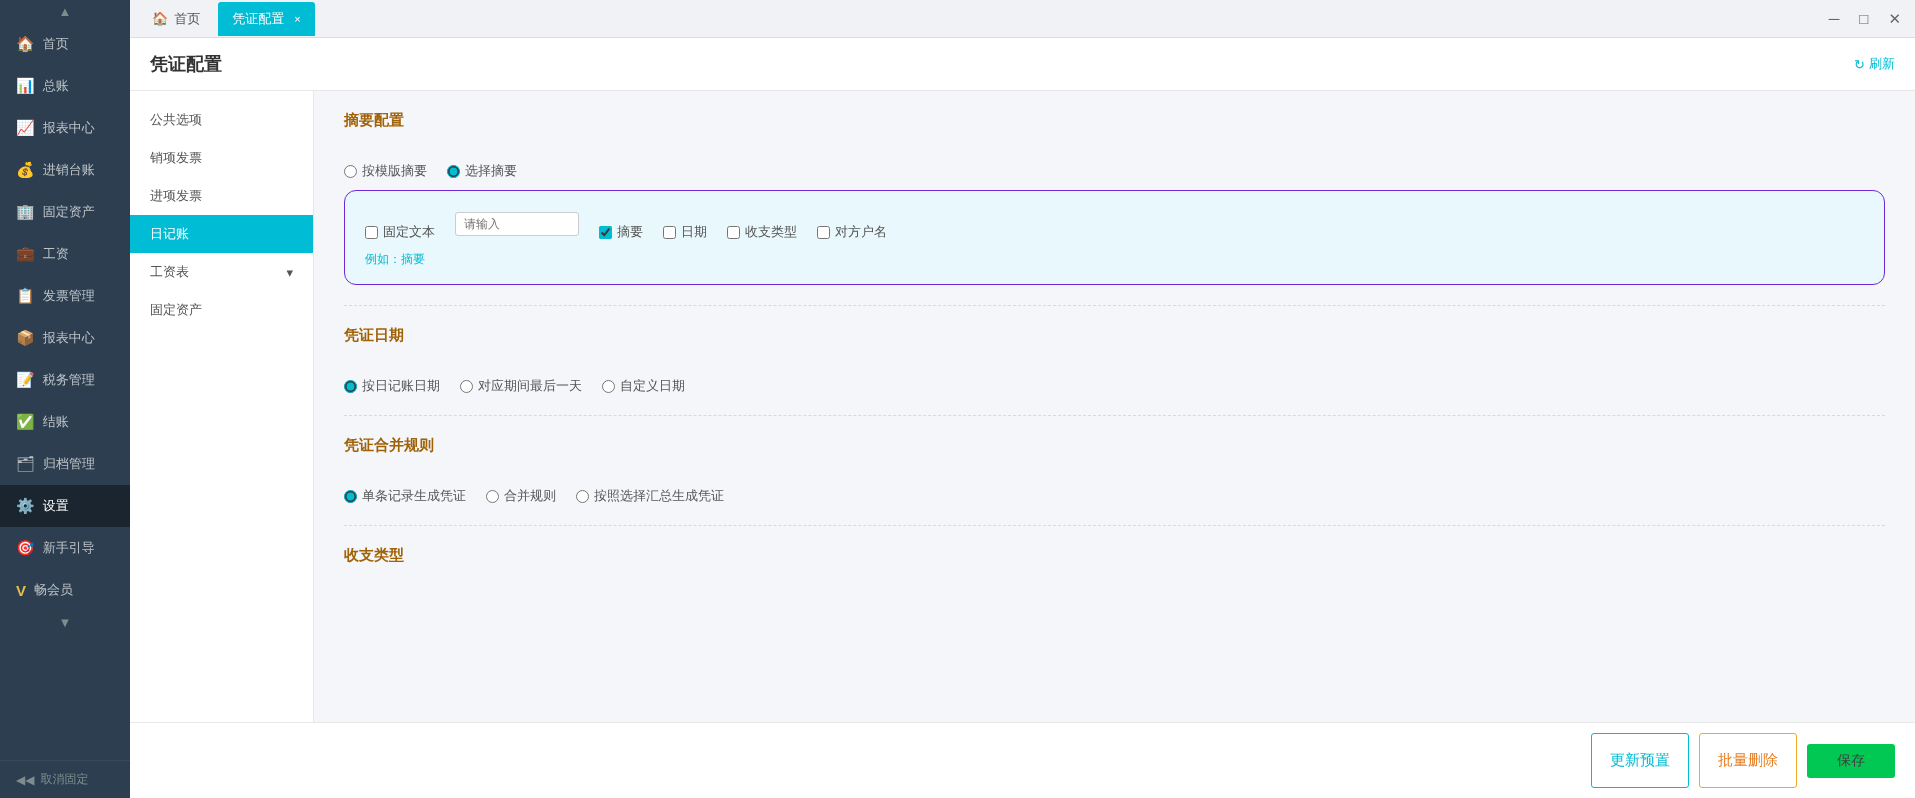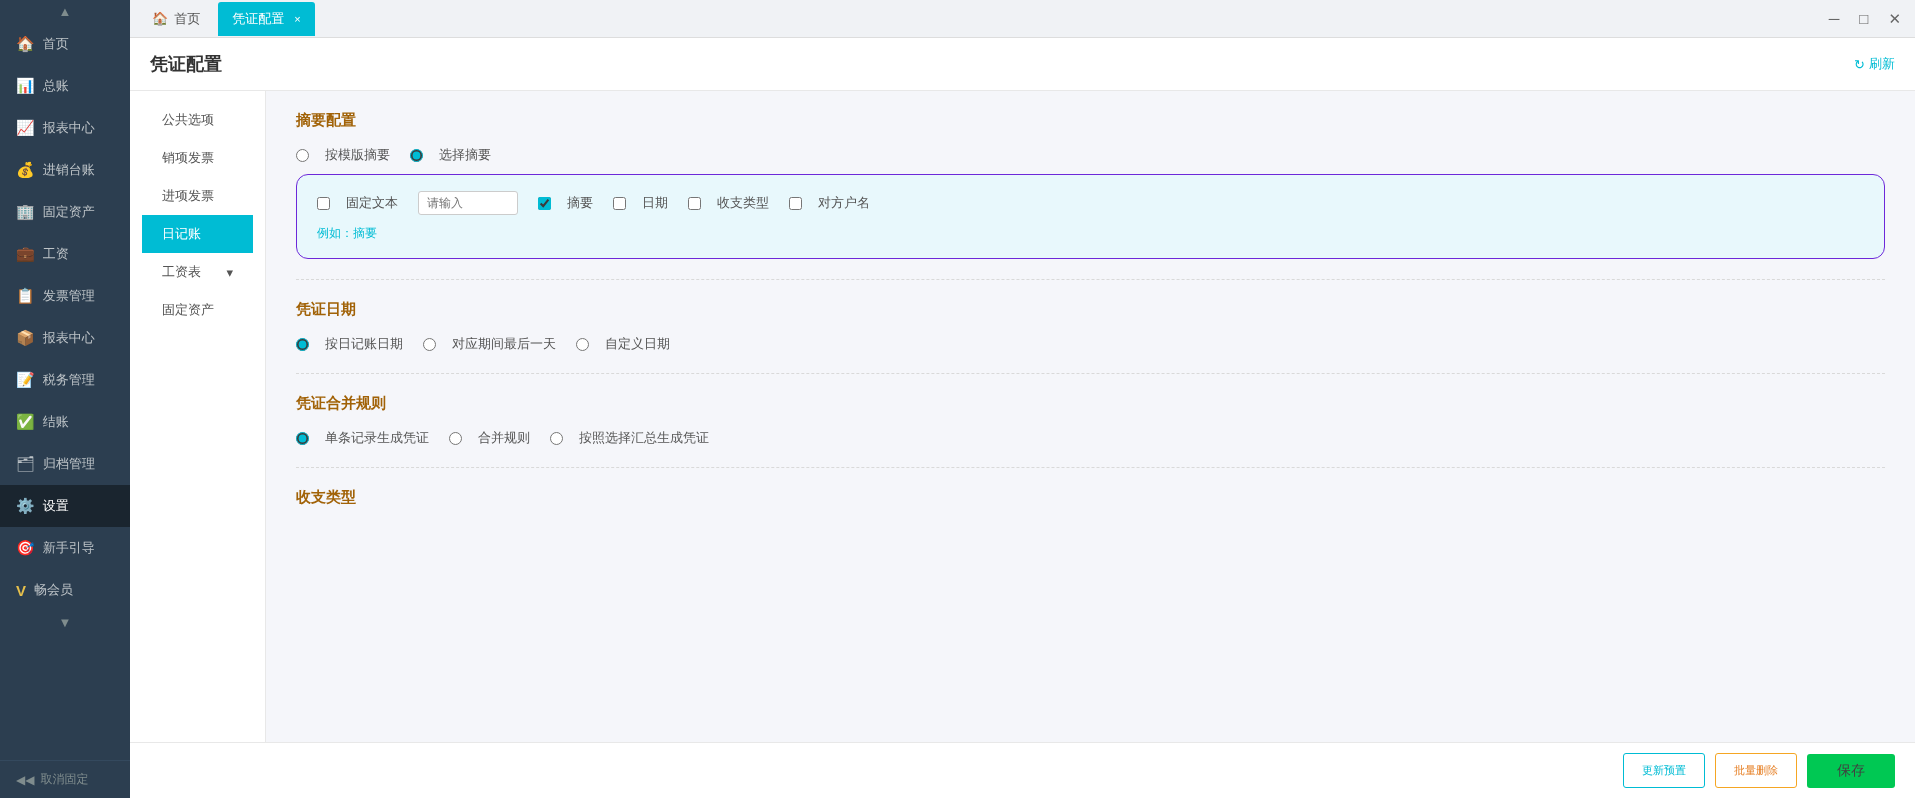--- a/index.html
+++ b/index.html
@@ -127,24 +127,24 @@
 
     
     .content-wrapper {
       display: flex;
       flex: 1;
       overflow: hidden;
     }
 
     
     .left-nav {
-      width: 136px;
+      width: 184px;
       background: #fff;
       border-right: 1px solid #e8e8e8;
-      padding: 10px 12px;
+      padding: 10px 0;
       flex-shrink: 0;
     }
     .left-nav-item {
       padding: 10px 20px;
       cursor: pointer;
       color: #555;
       font-size: 13px;
       display: flex;
       align-items: center;
       justify-content: space-between;
@@ -181,24 +181,25 @@
     
     .radio-group, .checkbox-group {
       display: flex;
       align-items: center;
       gap: 20px;
       flex-wrap: wrap;
     }
     .radio-item, .checkbox-item {
       display: flex;
       align-items: center;
-      gap: 16px;
+      gap: 5px;
       cursor: pointer;
       font-size: 13px;
       color: #555;
+      margin-top: 16px;
     }
     .radio-item input[type="radio"],
     .checkbox-item input[type="checkbox"] {
       accent-color: #00bcd4;
       cursor: pointer;
     }
 
     
     .abstract-config-box {
       background: #e8f8fc;
@@ -213,45 +214,45 @@
       align-items: center;
       gap: 20px;
       flex-wrap: wrap;
     }
     .abstract-input {
       border: 1px solid #ccc;
       border-radius: 3px;
       padding: 4px 8px;
       font-size: 12px;
       color: #15803d;
-      width: 100px;
+      width: 124px;
       outline: none;
     }
     .abstract-example {
       color: #00bcd4;
       font-size: 12px;
       margin-top: 10px;
     }
 
     
     .bottom-bar {
       background: #fff;
       border-top: 1px solid #e8e8e8;
       padding: 10px 20px;
       display: flex;
       justify-content: flex-end;
       align-items: center;
       gap: 10px;
     }
     .btn {
-      padding: 9px 18px;
+      padding: 17px 18px;
       border-radius: 3px;
       border: none;
       cursor: pointer;
-      font-size: 11px;
+      font-size: 15px;
     }
     .btn-outline-primary {
       background: #fff;
       border: 1px solid #00bcd4;
       color: #00bcd4;
     }
     .btn-outline-danger {
       background: #fff;
       border: 1px solid #f5a623;
       color: #e67e22;

